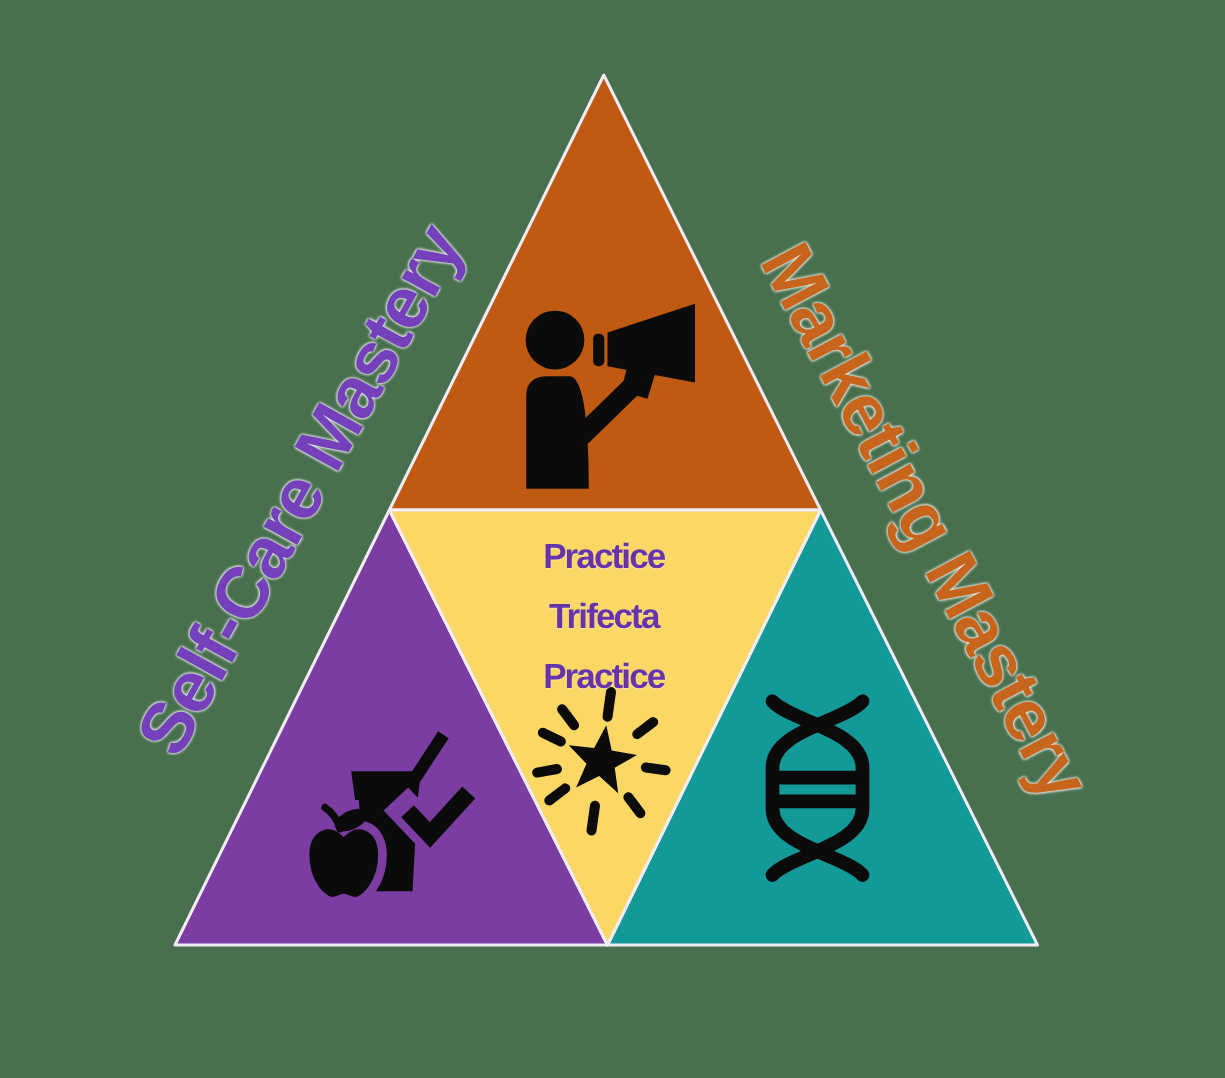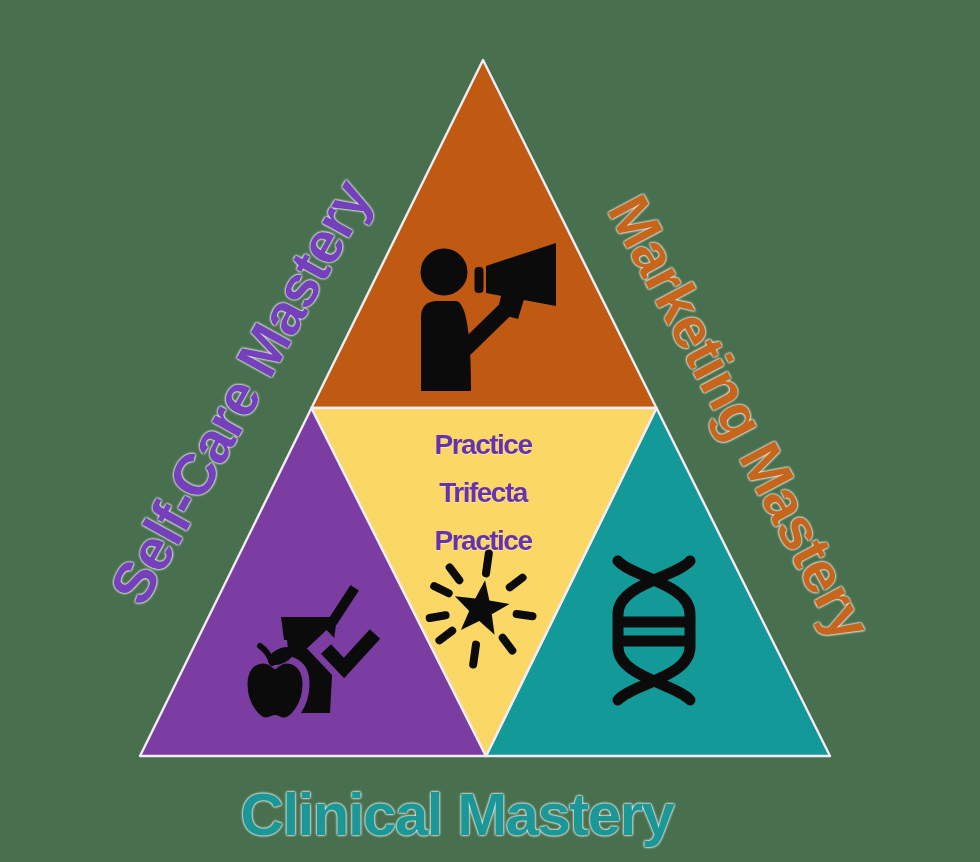--- a/index.html
+++ b/index.html
@@ -84,21 +84,20 @@
         <line x1="0" y1="36" x2="0" y2="56"></line>
         <line x1="25.5" y1="25.5" x2="36.8" y2="36.8"></line>
         <line x1="36" y1="0" x2="52" y2="0"></line>
         <line x1="25.5" y1="-25.5" x2="36.8" y2="-36.8"></line>
       </g>
     </g>
   </svg>
 
   <div class="label label-selfcare">Self-Care Mastery</div>
   <div class="label label-marketing">Marketing Mastery</div>
-  <div class="label label-clinical">Clinical Mastery</div>
 
   <div class="center-text">
     <div>Practice</div>
     <div>Trifecta</div>
     <div>Practice</div>
   </div>
 
 </div>
 
 </body></html>

